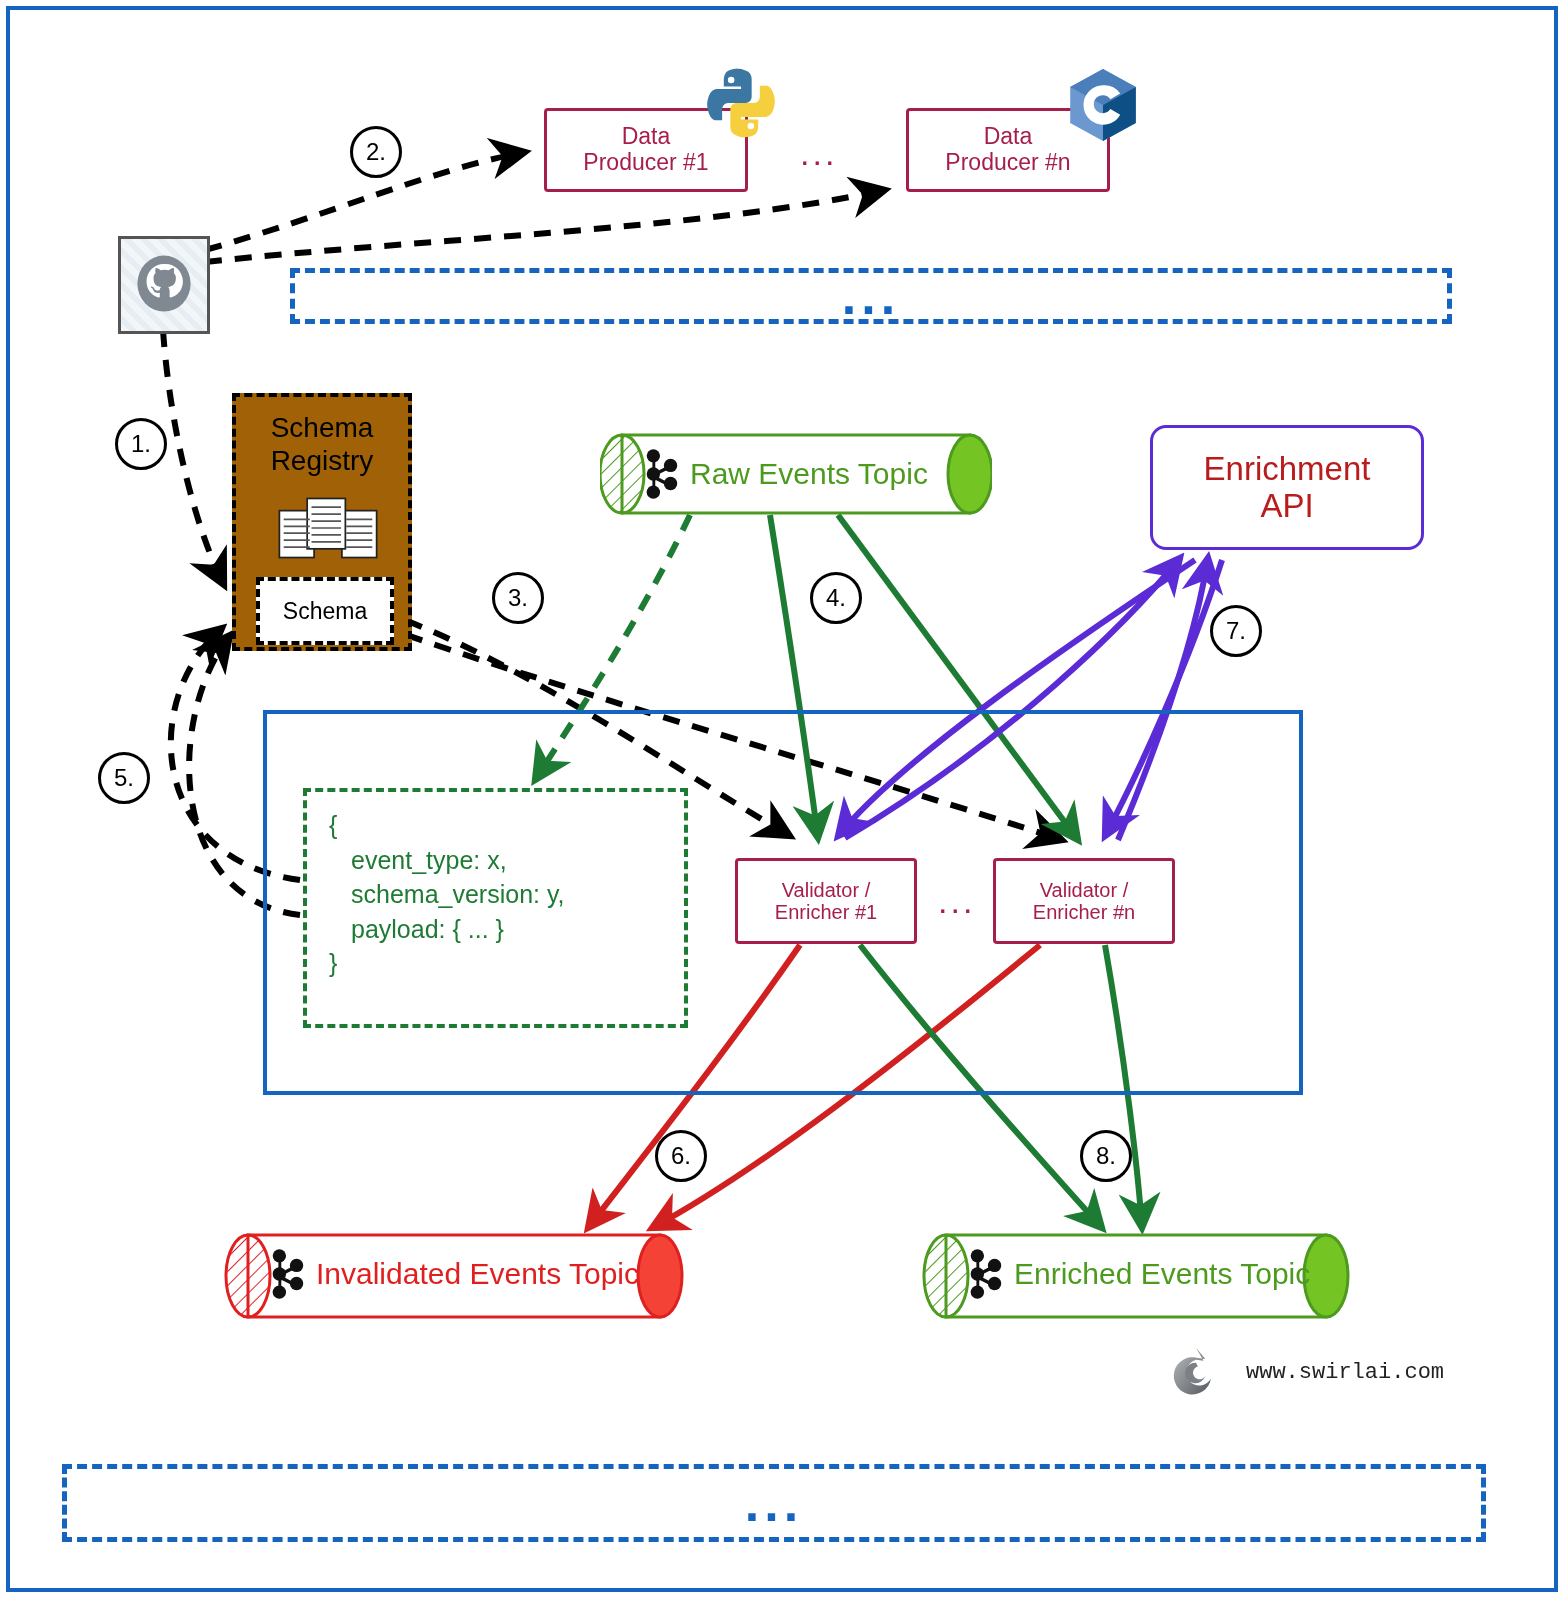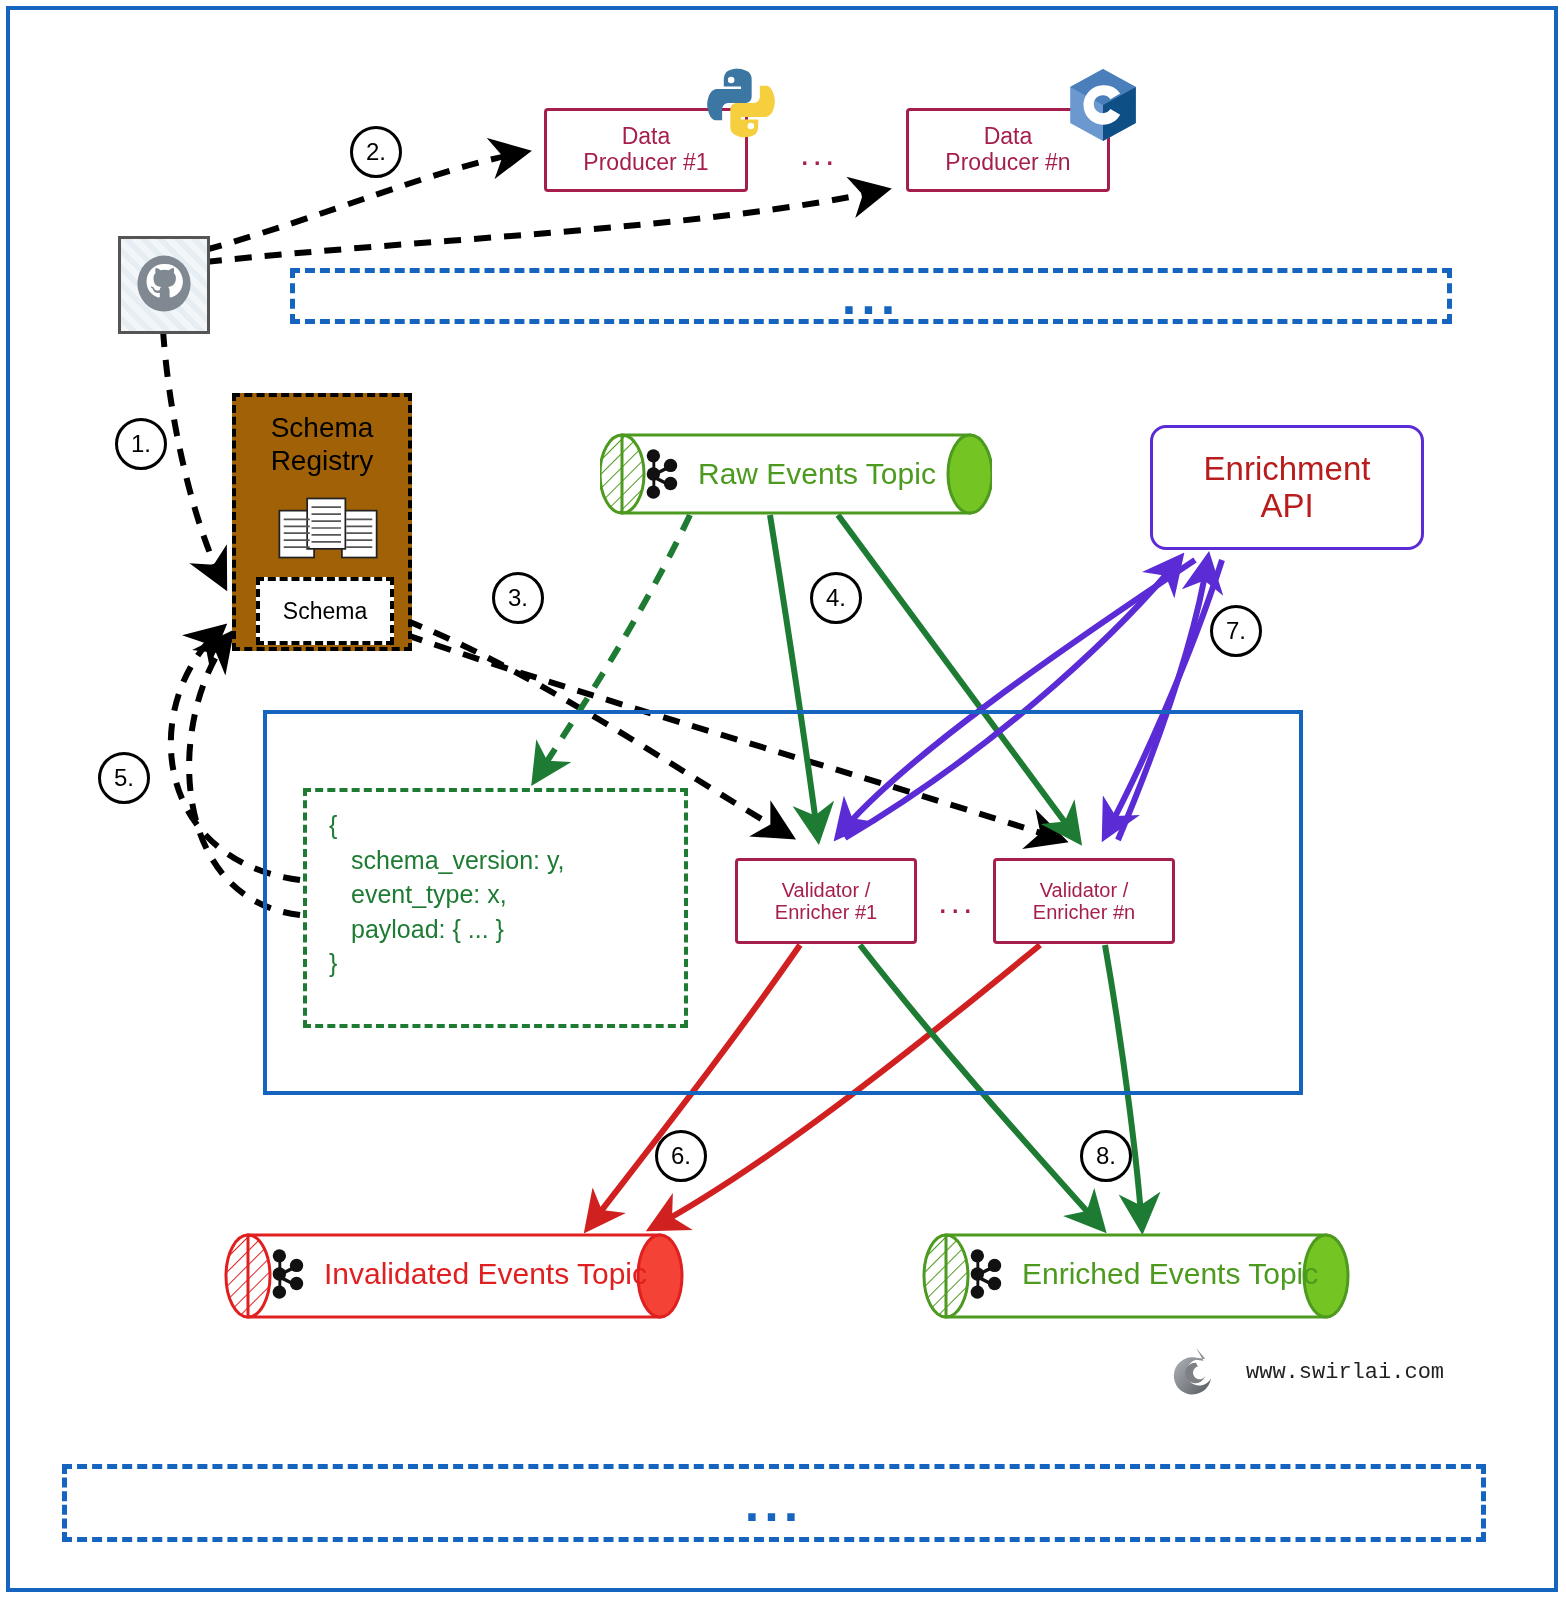--- a/index.html
+++ b/index.html
@@ -34,21 +34,21 @@
   
   .blue-container{border:4px solid #1565c0;background:transparent;display:block;}
 
   
   .blue-dashed{border:5px dashed #1565c0;background:transparent;display:flex;
     align-items:center;justify-content:center;}
   .dots-blue{color:#1565c0;font-size:52px;font-weight:bold;letter-spacing:5px;line-height:0.4;}
 
   
   .cyl{position:absolute;}
-  .cyl-label{position:absolute;display:flex;align-items:center;gap:16px;}
+  .cyl-label{position:absolute;display:flex;align-items:center;gap:8px;}
   .cyl-text{font-size:30px;white-space:nowrap;}
 
   
   .step{position:absolute;width:46px;height:46px;border:3px solid #000;border-radius:50%;
     background:#fff;color:#000;font-size:24px;display:flex;align-items:center;justify-content:center;}
 
   
   .ellipsis{position:absolute;font-size:34px;letter-spacing:3px;line-height:1;}
   .ell-crimson{color:#a61e4d;}
 
@@ -218,22 +218,22 @@
     <div>
       <div>Enrichment</div>
       <div>API</div>
     </div>
   </div>
 
   <div class="node blue-container" style="left:263px;top:710px;width:1040px;height:385px;"></div>
 
   <div class="node json-box" style="left:303px;top:788px;width:385px;height:240px;">
     <span class="flat">{</span>
+    <span class="ind">event_type: x,</span>
     <span class="ind">schema_version: y,</span>
-    <span class="ind">event_type: x,</span>
     <span class="ind">payload: { ... }</span>
     <span class="flat">}</span>
   </div>
 
   <div class="node crimson-box vbox" style="left:735px;top:858px;width:182px;height:86px;">
     <div>
       <div>Validator /</div>
       <div>Enricher #1</div>
     </div>
   </div>

